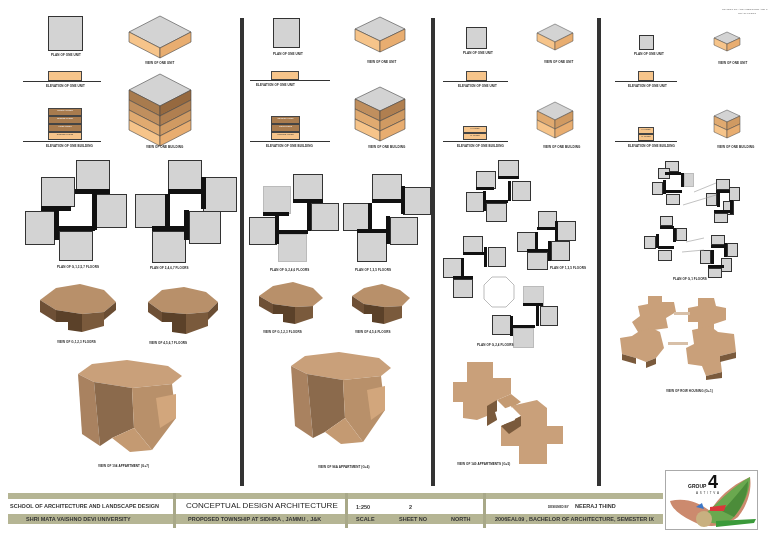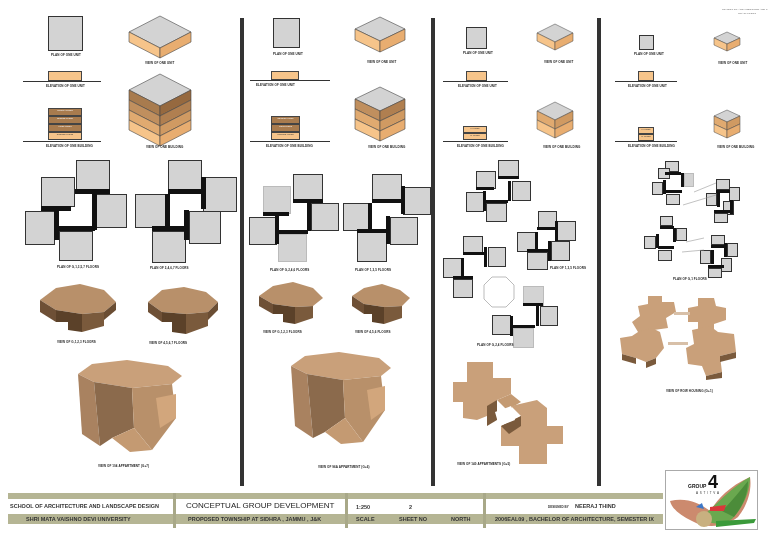--- a/index.html
+++ b/index.html
@@ -378,21 +378,21 @@
 
 <footer class="footer">
   <div class="fbar" style="top:0;height:6px;"></div>
   <div class="fbar" style="top:21px;height:10px;"></div>
   <div class="vsep" style="left:165px;top:0;height:35px;"></div>
   <div class="vsep" style="left:337px;top:0;height:35px;"></div>
   <div class="vsep" style="left:475px;top:0;height:35px;"></div>
 
   <div class="fcell" style="left:2px;top:10px;">SCHOOL OF ARCHITECTURE AND LANDSCAPE DESIGN</div>
   <div class="fcell" style="left:18px;top:23px;">SHRI  MATA  VAISHNO  DEVI  UNIVERSITY</div>
-  <div class="fcell big" style="left:178px;top:8px;">CONCEPTUAL GROUP DEVELOPMENT</div>
+  <div class="fcell big" style="left:178px;top:8px;">CONCEPTUAL DESIGN ARCHITECTURE</div>
   <div class="fcell" style="left:180px;top:23px;">PROPOSED TOWNSHIP AT SIDHRA , JAMMU , J&amp;K</div>
   <div class="fcell" style="left:348px;top:11px;">1:250</div>
   <div class="fcell" style="left:348px;top:23px;">SCALE</div>
   <div class="fcell" style="left:401px;top:11px;">2</div>
   <div class="fcell" style="left:391px;top:23px;">SHEET NO</div>
   <div class="fcell" style="left:443px;top:23px;">NORTH</div>
   <div class="fcell" style="left:540px;top:12px;font-size:3px;">DESIGNED  BY</div>
   <div class="fcell" style="left:567px;top:10px;">NEERAJ  THIND</div>
   <div class="fcell" style="left:487px;top:23px;">2006EAL09 ,  BACHELOR  OF  ARCHITECTURE,  SEMESTER  IX</div>
 </footer>

